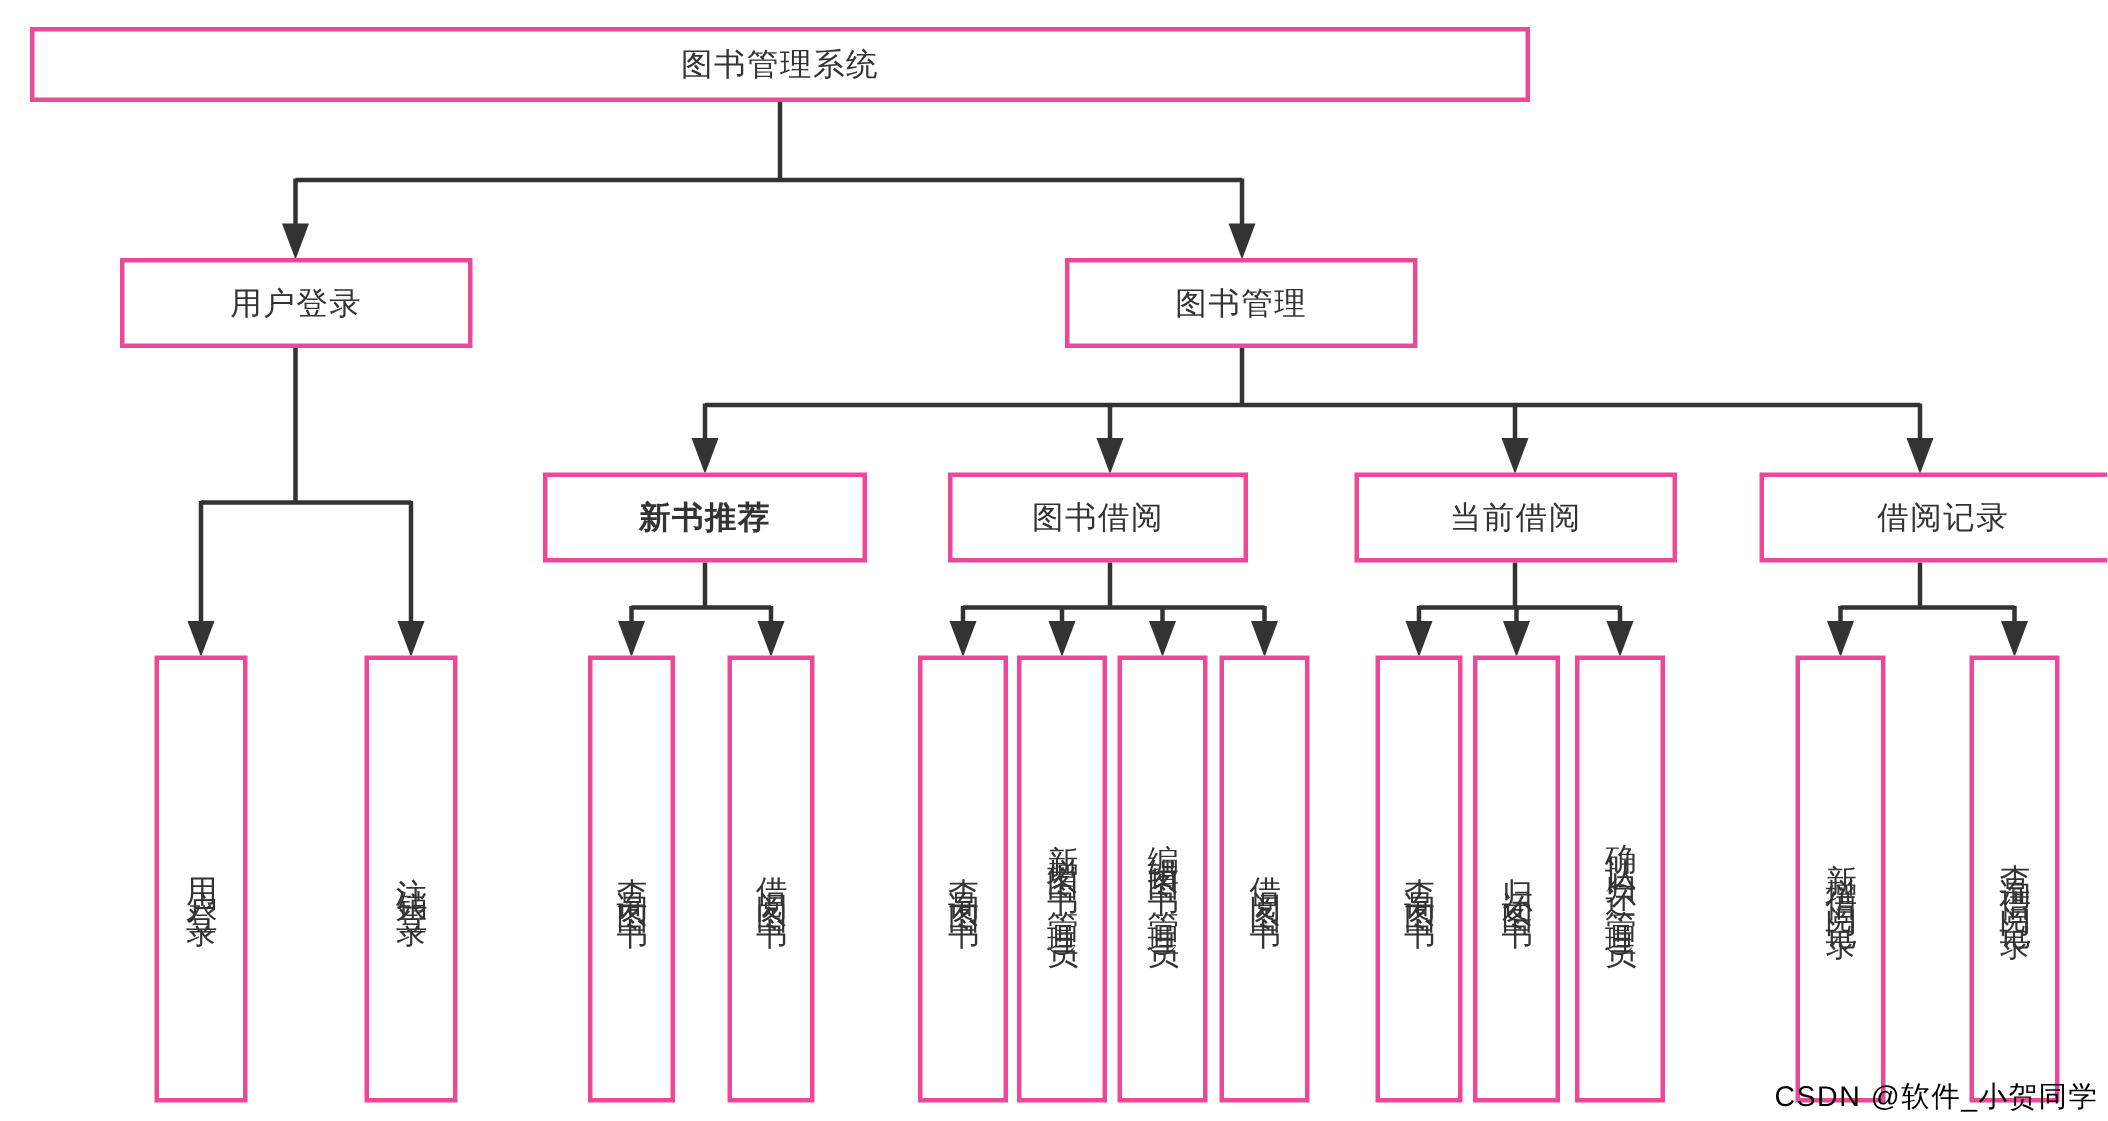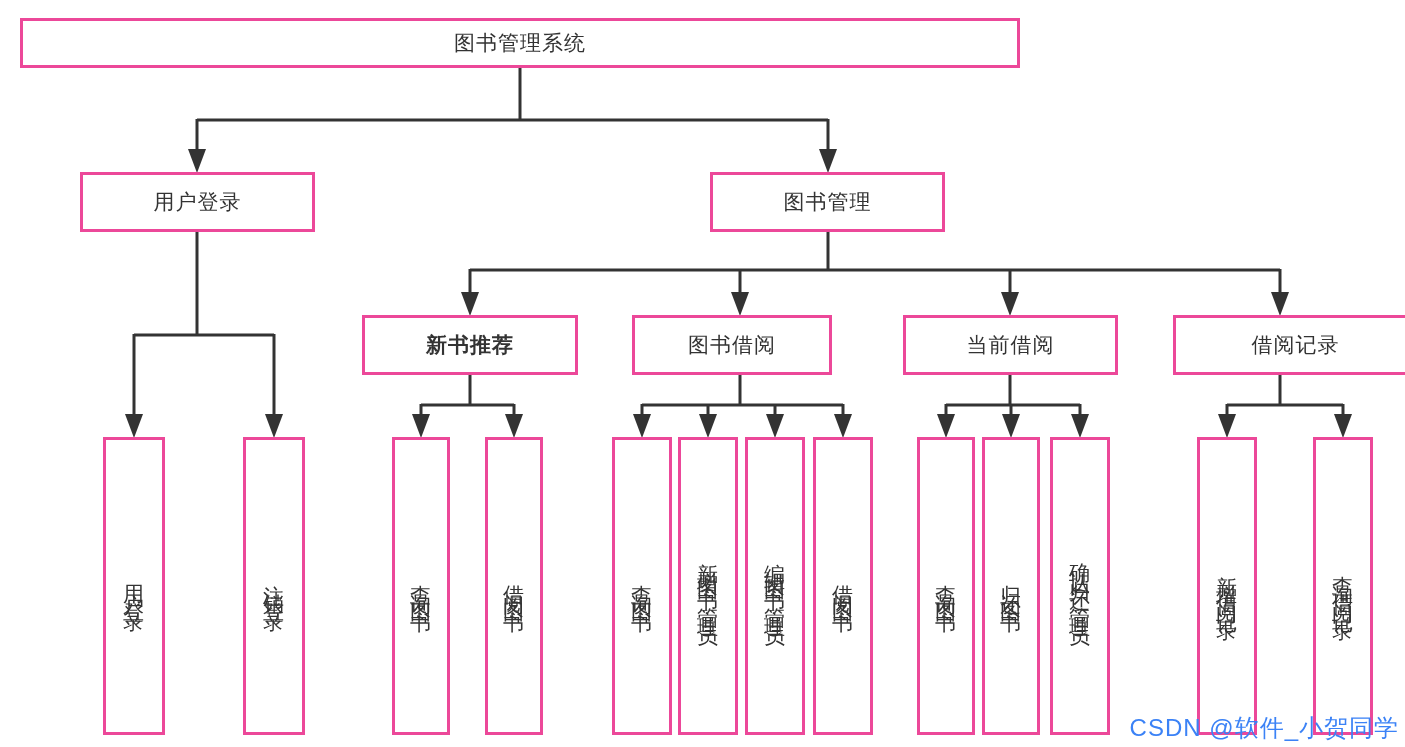--- a/index.html
+++ b/index.html
@@ -61,22 +61,22 @@
   .lf-7  { left: 813px;  width: 60px; }
   .lf-8  { left: 917px;  width: 58px; }
   .lf-9  { left: 982px;  width: 58px; }
   .lf-10 { left: 1050px; width: 60px; }
   .lf-11 { left: 1197px; width: 60px; }
   .lf-12 { left: 1313px; width: 60px; }
   #watermark {
     position: absolute;
     right: 6px;
     bottom: 3px;
-    font-size: 24px;
-    color: #3b82f6;
+    font-size: 19px;
+    color: #000000;
     letter-spacing: 1px;
     z-index: 5;
   }
   .cline { stroke: #333333; stroke-width: 3; fill: none; }
   .ahead { fill: #333333; stroke: none; }
 </style>
 </head>
 <body>
 
 <div id="canvas">

